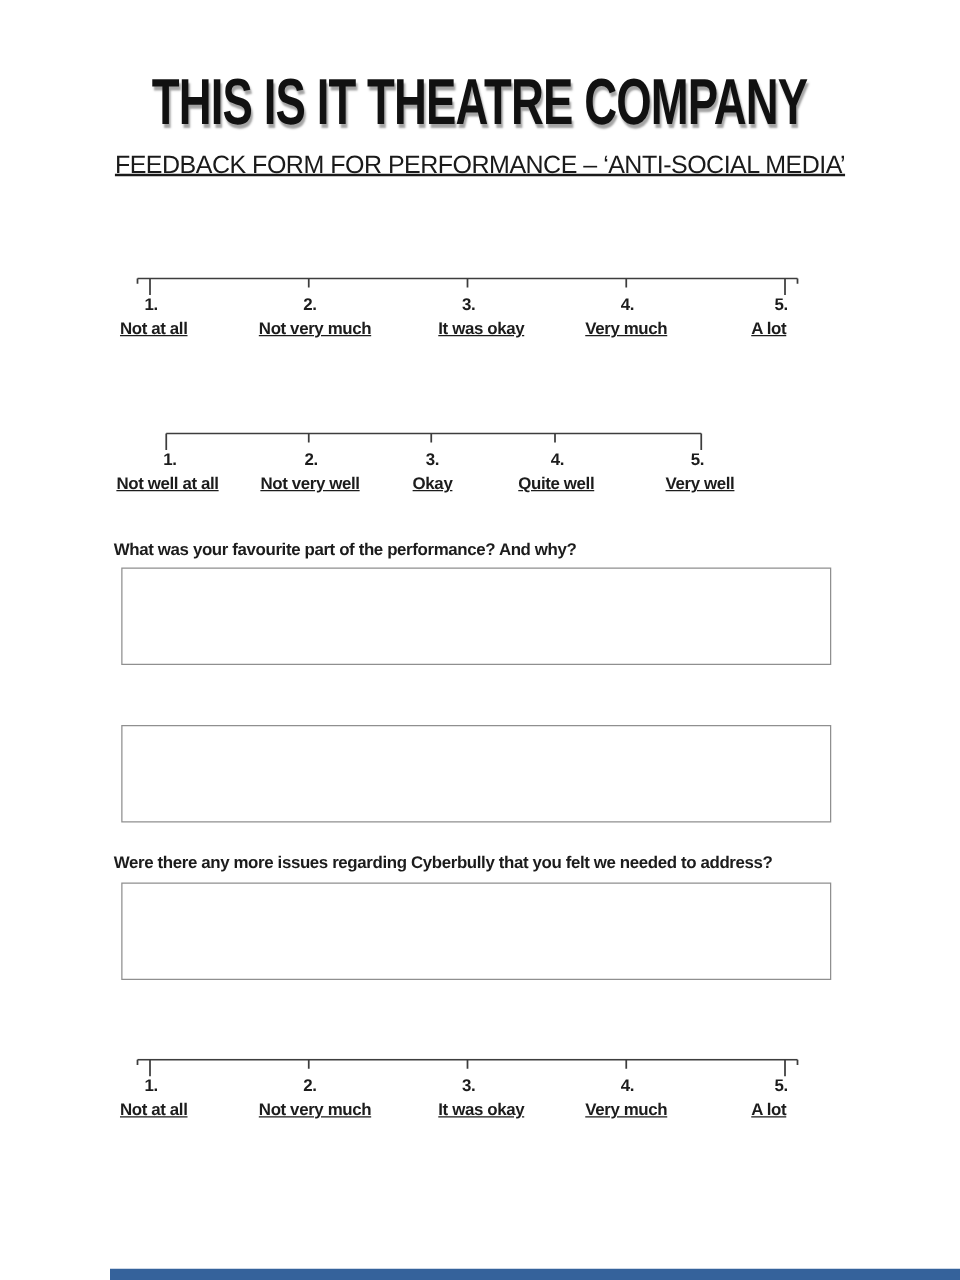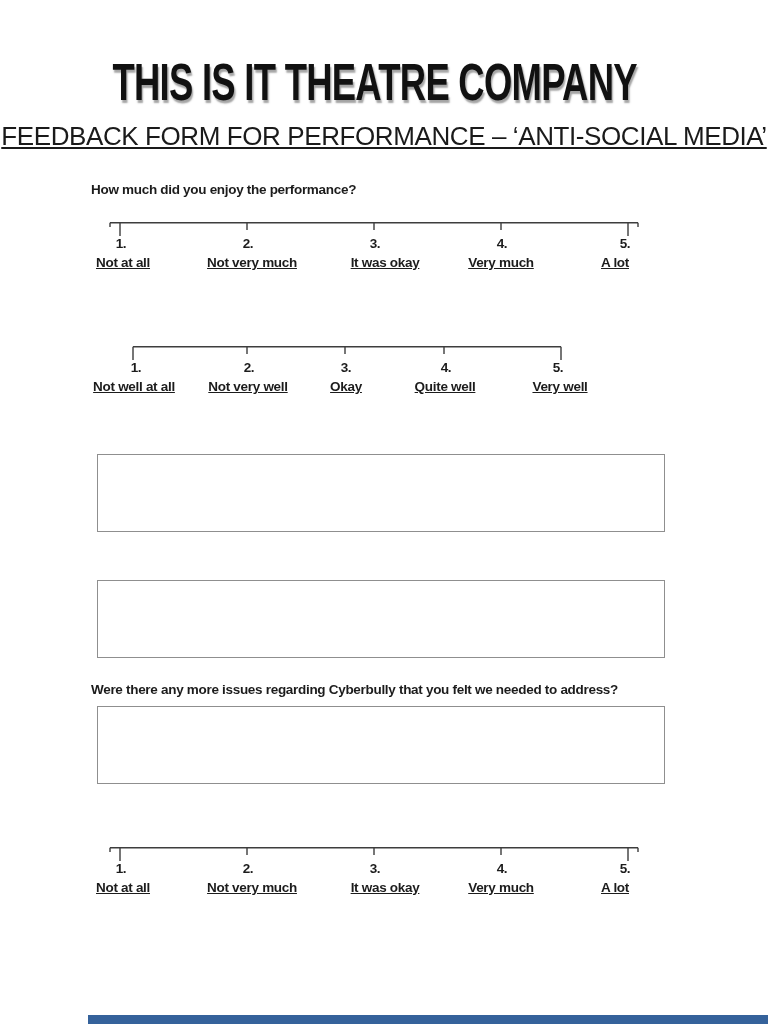--- a/index.html
+++ b/index.html
@@ -10,41 +10,42 @@
     background: #ffffff;
     overflow: hidden;
     font-family: "Liberation Sans", sans-serif;
     color: #1c1c1c;
   }
   .title {
     position: absolute;
     top: 52px;
     left: 0;
     width: 768px;
+    text-align: center;
     margin: 0;
   }
   .title-inner {
     display: inline-block;
     font-size: 52px;
     font-weight: bold;
     letter-spacing: -1px;
     color: #111111;
     white-space: nowrap;
     transform: scaleX(0.70);
     transform-origin: center;
     text-shadow: 2px 3px 2px rgba(90,90,90,0.55);
   }
   .subtitle {
     position: absolute;
     top: 121px;
     left: 0;
     width: 768px;
     text-align: center;
     margin: 0;
-    font-size: 26px;
+    font-size: 20px;
     font-weight: normal;
     letter-spacing: -0.4px;
     color: #1a1a1a;
     text-decoration: underline;
     white-space: nowrap;
   }
   .q {
     position: absolute;
     left: 91px;
     margin: 0;
@@ -91,21 +92,20 @@
 </style>
 </head>
 <body>
 
 <div class="page">
 
   <h1 class="title"><span class="title-inner">THIS IS IT THEATRE COMPANY</span></h1>
 
   <h2 class="subtitle">FEEDBACK FORM FOR PERFORMANCE – ‘ANTI-SOCIAL MEDIA’</h2>
 
-  <p class="q" style="top:182px">How much did you enjoy the performance?</p>
   <div class="scale" style="top:222px">
     <svg width="768" height="18">
       <path d="M110 0.75 H638 M110 0.75 V5 M638 0.75 V5 M120 0.75 V14 M628 0.75 V14 M247 0.75 V8 M374 0.75 V8 M501 0.75 V8" stroke="#3d3d3d" stroke-width="1.4" fill="none"></path>
     </svg>
     <span class="num" style="left:121px">1.</span>
     <span class="num" style="left:248px">2.</span>
     <span class="num" style="left:375px">3.</span>
     <span class="num" style="left:502px">4.</span>
     <span class="num" style="left:625px">5.</span>
     <span class="lab" style="left:123px">Not at all</span>
@@ -124,20 +124,21 @@
     <span class="num" style="left:346px">3.</span>
     <span class="num" style="left:446px">4.</span>
     <span class="num" style="left:558px">5.</span>
     <span class="lab" style="left:134px">Not well at all</span>
     <span class="lab" style="left:248px">Not very well</span>
     <span class="lab" style="left:346px">Okay</span>
     <span class="lab" style="left:445px">Quite well</span>
     <span class="lab" style="left:560px">Very well</span>
   </div>
 
+  <p class="q" style="top:432px">What was your favourite part of the performance? And why?</p>
   <div class="answer-box" style="top:454px"></div>
 
   <div class="answer-box" style="top:580px"></div>
 
   <p class="q" style="top:682px">Were there any more issues regarding Cyberbully that you felt we needed to address?</p>
   <div class="answer-box" style="top:706px"></div>
 
   <div class="scale" style="top:847px">
     <svg width="768" height="18">
       <path d="M110 0.75 H638 M110 0.75 V5 M638 0.75 V5 M120 0.75 V14 M628 0.75 V14 M247 0.75 V8 M374 0.75 V8 M501 0.75 V8" stroke="#3d3d3d" stroke-width="1.4" fill="none"></path>

